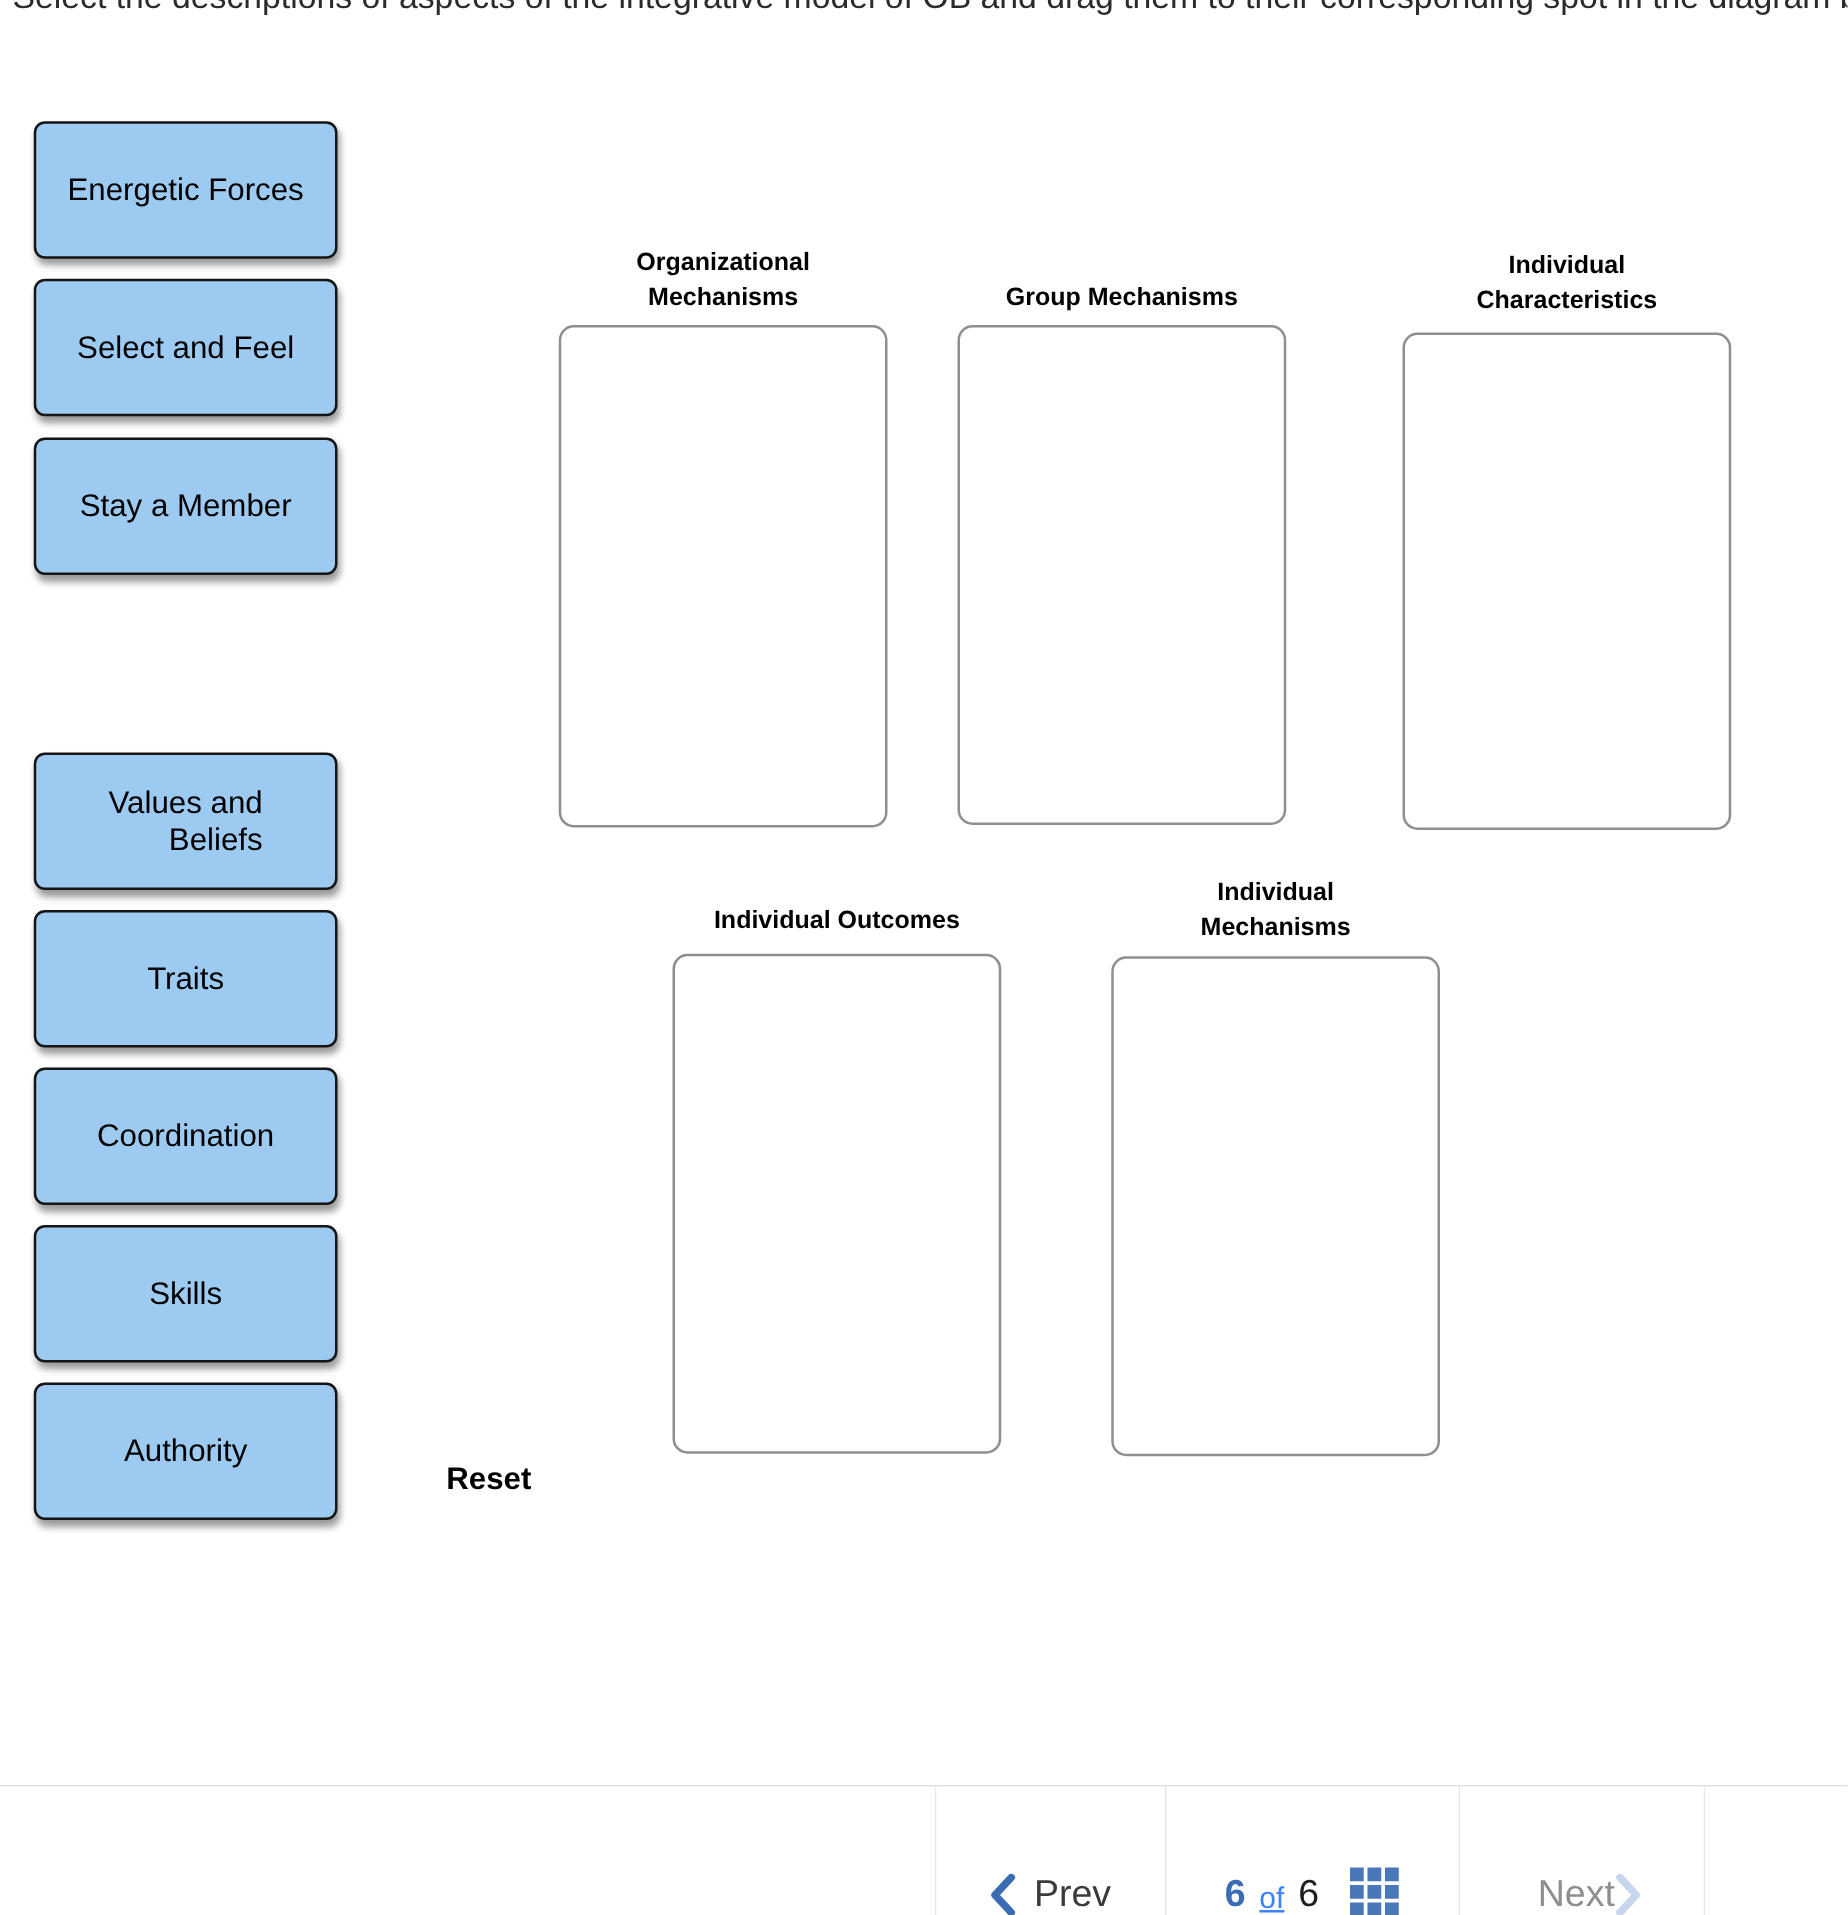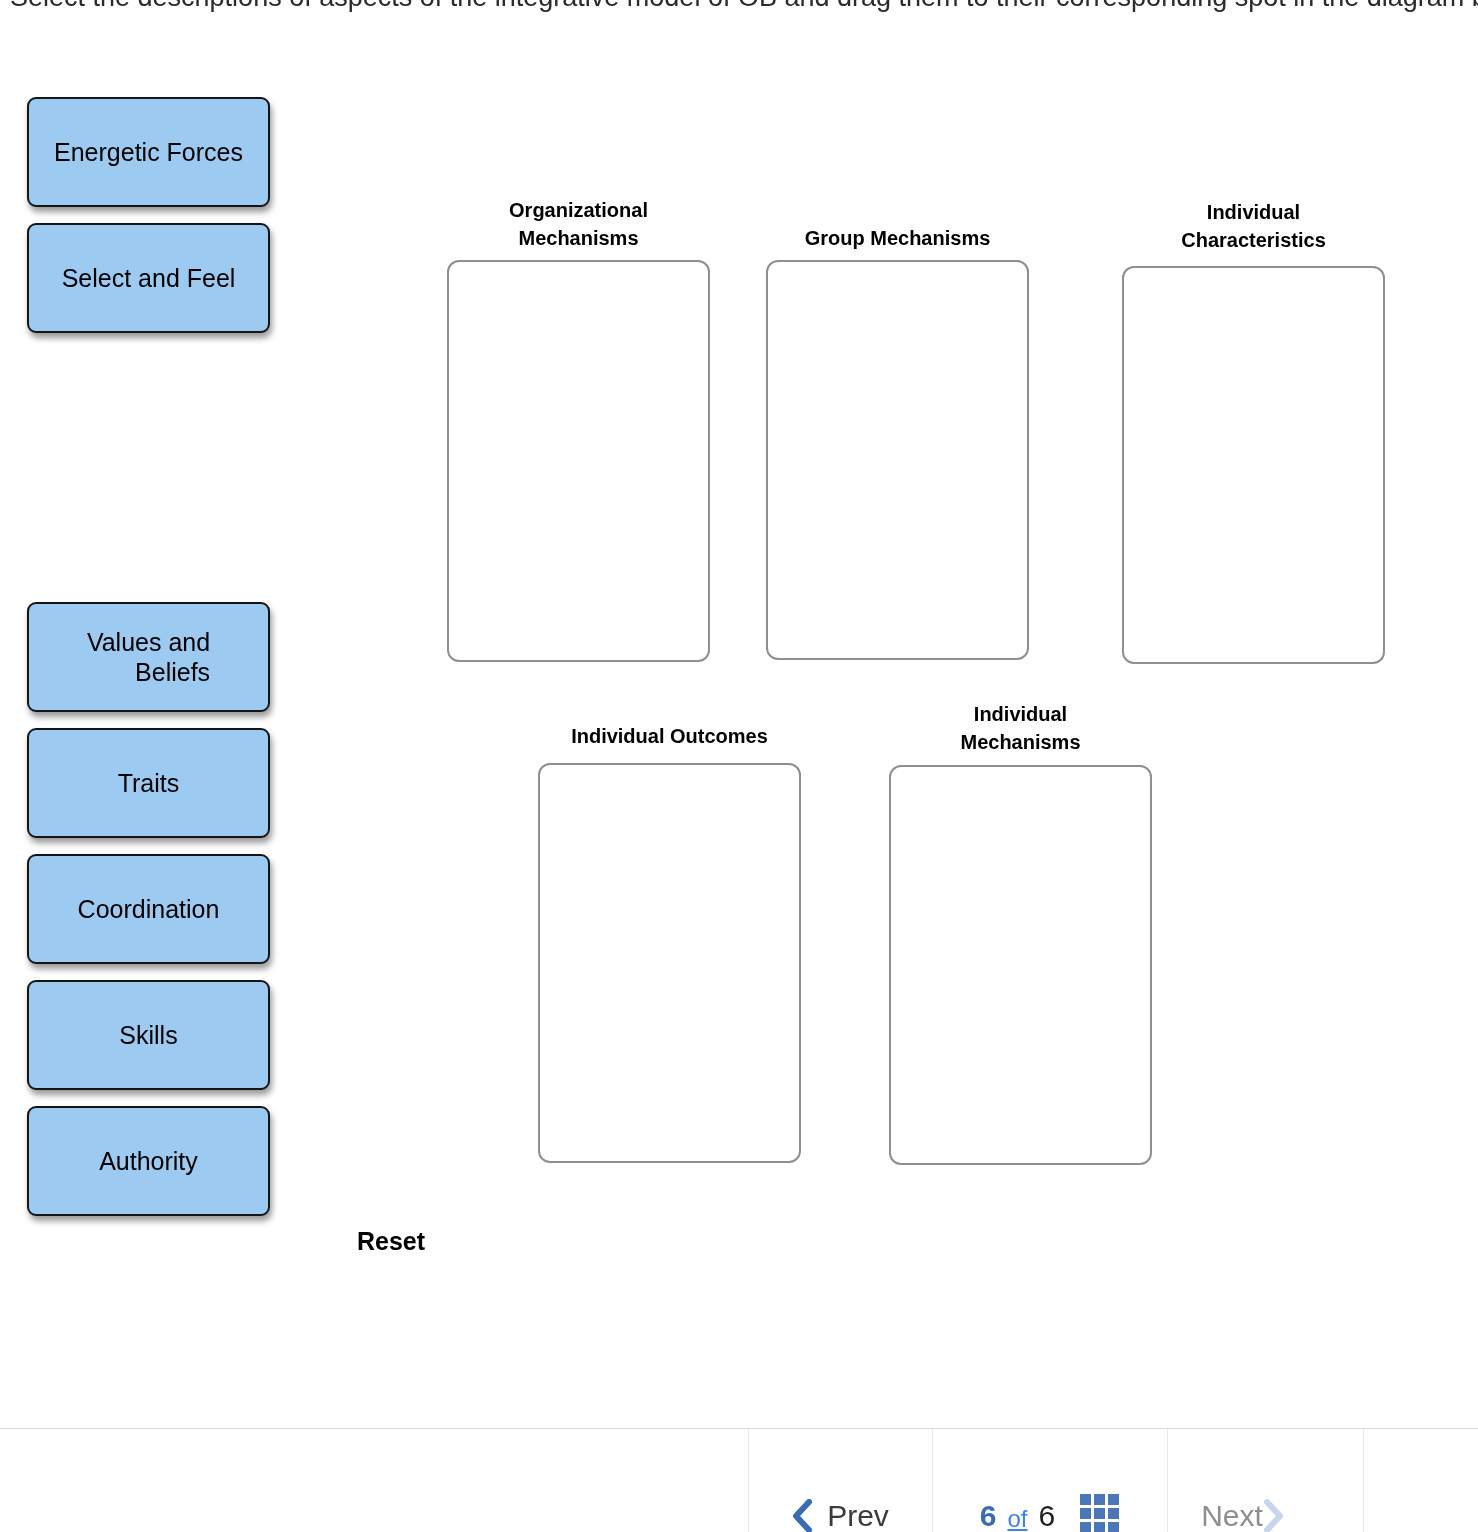--- a/index.html
+++ b/index.html
@@ -39,34 +39,34 @@
     position: absolute; font-weight: bold; font-size: 20px; line-height: 28px;
     text-align: center; white-space: pre-line; color: #000;
   }
   .zone-box {
     position: absolute; background: #fff;
     border: 2px solid #8F8F8F; border-radius: 12px;
     box-sizing: border-box;
   }
 
   .reset {
-    position: absolute; left: 357px; top: 1227px;
+    position: absolute; left: 357px; top: 1169px;
     font-size: 25px; font-weight: bold; color: #000; cursor: pointer;
   }
 
   
   .pagebar {
     position: absolute; left: 0; top: 1428px; width: 1478px; height: 104px;
     border-top: 1px solid #dcdcdc; background: #fff;
   }
   .pagebar .vdiv { position: absolute; top: 0; width: 1px; height: 104px; background: #e7e7e7; }
   .pb-group { position: absolute; top: 0; height: 104px; display: flex; align-items: flex-end; justify-content: center; }
   .pb-prev { left: 748px; width: 184px; gap: 14px; cursor: pointer; }
   .pb-page { left: 932px; width: 235px; gap: 11px; }
-  .pb-next { left: 1135px; width: 196px; gap: 0; cursor: default; padding-left: 10px; }
+  .pb-next { left: 1164px; width: 196px; gap: 0; cursor: default; padding-left: 10px; }
   .pb-label { font-size: 30px; color: #3b3b3b; }
   .pb-label-next { font-size: 30px; color: #8e8e8e; }
   .pb-current { font-size: 30px; font-weight: bold; color: #3A6CB5; }
   .pb-of { font-size: 24px; color: #3b82f6; text-decoration: underline; }
   .pb-total { font-size: 30px; color: #1f1f1f; }
   .grid-icon {
     display: grid; grid-template-columns: repeat(3, 11px); grid-template-rows: repeat(3, 11px);
     gap: 3px; margin-left: 14px; cursor: pointer;
   }
   .grid-icon i { background: #4A77B9; display: block; }
@@ -75,20 +75,21 @@
 <body>
 
 <div id="stage">
 
   <div class="instruction-clip">
     <span>Select the descriptions of aspects of the integrative model of OB and drag them to their corresponding spot in the diagram below.</span>
   </div>
 
   <div class="chip" style="top:97px">Energetic Forces</div>
   <div class="chip" style="top:223px">Select and Feel</div>
+  <div class="chip" style="top:350px">Stay a Member</div>
   <div class="chip" style="top:602px">Values and
 Beliefs</div>
   <div class="chip" style="top:728px">Traits</div>
   <div class="chip" style="top:854px">Coordination</div>
   <div class="chip" style="top:1106px">Authority</div>
   <div class="chip" style="top:980px">Skills</div>
 
   <div class="zone-title" style="left:447px; top:196px; width:263px">Organizational
 Mechanisms</div>
   <div class="zone-box" style="left:447px; top:260px; width:263px; height:402px"></div>

